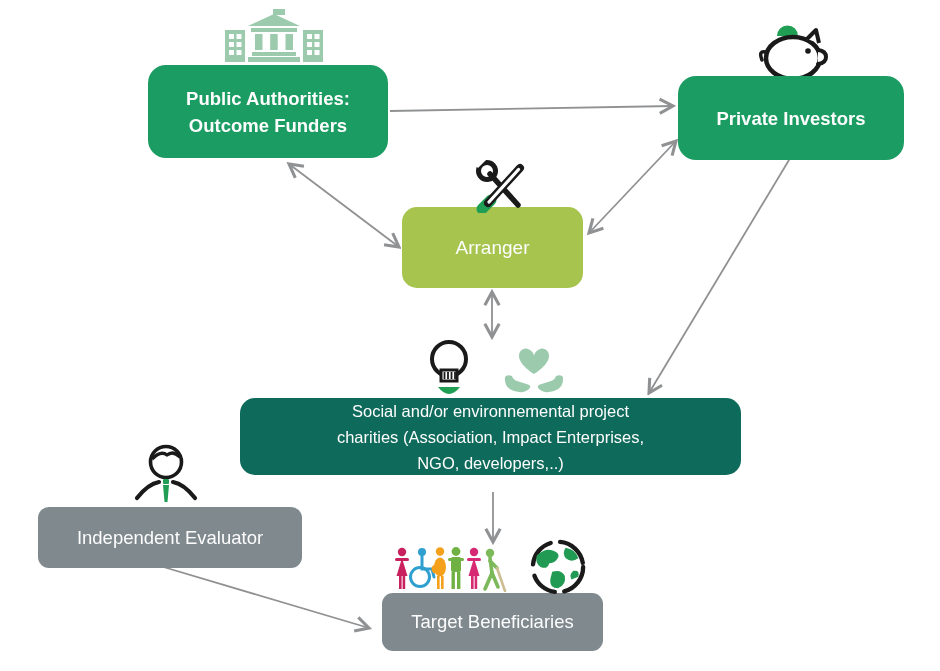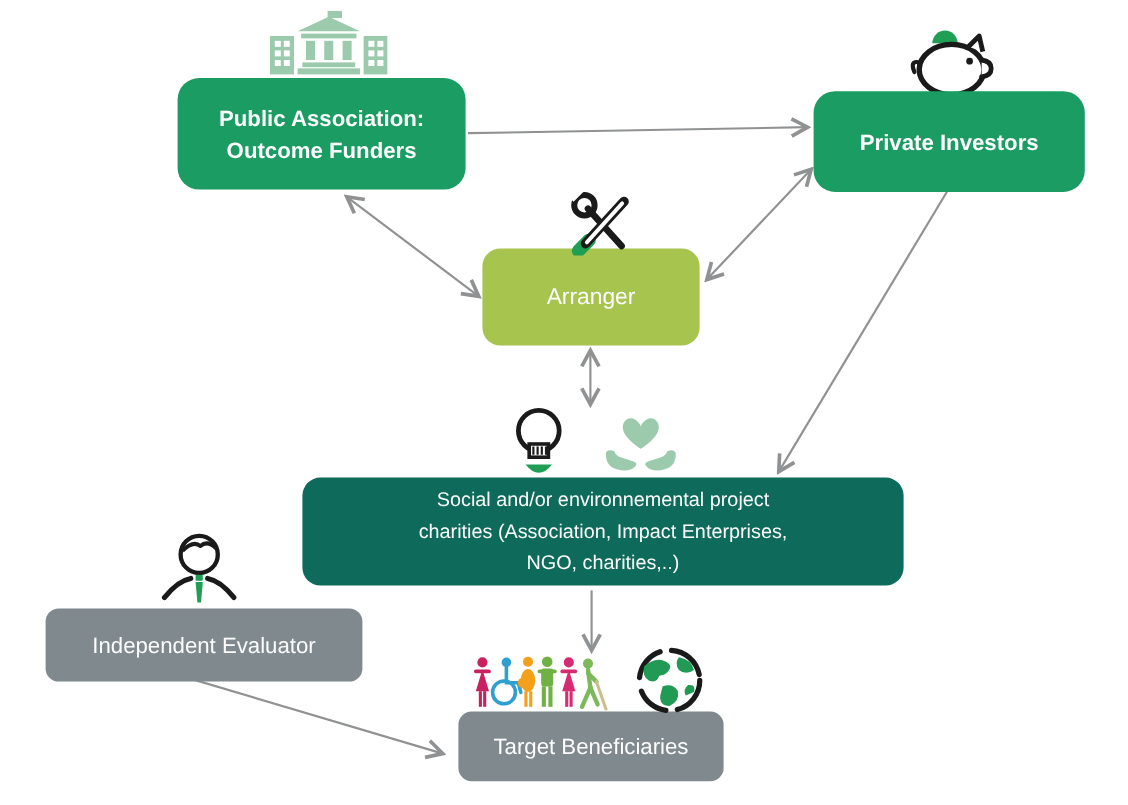--- a/index.html
+++ b/index.html
@@ -12,21 +12,21 @@
     color:var(--text-white);text-align:center;z-index:2;box-sizing:border-box;
   }
   .node .ln{display:block;}
   .green-box{background:var(--green);border-radius:18px;font-weight:bold;font-size:18.5px;line-height:27px;}
   .lime-box{background:var(--lime);border-radius:15px;font-size:19px;}
   .teal-box{background:var(--dark-teal);border-radius:15px;font-size:16.5px;line-height:26px;}
   .gray-box{background:var(--gray-box);border-radius:11px;font-size:18.5px;}
   #n-public{left:148px;top:65px;width:240px;height:93px;}
   #n-investors{left:678px;top:76px;width:226px;height:84px;}
   #n-arranger{left:402px;top:207px;width:181px;height:81px;}
-  #n-developers{left:240px;top:398px;width:501px;height:90px;margin-left:12px;}
+  #n-developers{left:240px;top:398px;width:501px;height:77px;}
   #n-evaluator{left:38px;top:507px;width:264px;height:61px;}
   #n-beneficiaries{left:382px;top:593px;width:221px;height:58px;}
   .icon{position:absolute;z-index:3;}
   .icon.behind{z-index:1;}
   #edges{position:absolute;left:0;top:0;z-index:0;}
 </style>
 </head>
 <body>
 
 <div id="canvas">
@@ -177,36 +177,36 @@
     <circle cx="30" cy="30" r="26" fill="#ffffff" style="stroke:var(--ink-black)" stroke-width="4.5" stroke-dasharray="34 10 28 12 30 10" stroke-linecap="round"></circle>
     <g style="fill:var(--globe-green)">
       <path d="M8,18 q10,-9 19,-4 q6,3 2,8 q-3,4 -8,4 q-2,7 -9,4 q-6,-4 -4,-12 z"></path>
       <path d="M38,10 q11,2 13,11 q-7,5 -13,0 q-4,-6 0,-11 z"></path>
       <path d="M24,35 q9,-3 13,4 q2,9 -7,13 q-9,0 -8,-9 z"></path>
       <path d="M46,34 q7,-1 5,6 l-7,3 q-3,-5 2,-9 z"></path>
     </g>
   </svg>
 
   <div class="node green-box" id="n-public">
-    <span class="ln">Public Association:</span>
+    <span class="ln">Public Authorities:</span>
     <span class="ln">Outcome Funders</span>
   </div>
 
   <div class="node green-box" id="n-investors">
     <span class="ln">Private Investors</span>
   </div>
 
   <div class="node lime-box" id="n-arranger">
     <span class="ln">Arranger</span>
   </div>
 
   <div class="node teal-box" id="n-developers">
     <span class="ln">Social and/or environnemental project</span>
     <span class="ln">charities (Association, Impact Enterprises,</span>
-    <span class="ln">NGO, charities,..)</span>
+    <span class="ln">NGO, developers,..)</span>
   </div>
 
   <div class="node gray-box" id="n-evaluator">
     <span class="ln">Independent Evaluator</span>
   </div>
 
   <div class="node gray-box" id="n-beneficiaries">
     <span class="ln">Target Beneficiaries</span>
   </div>
 

